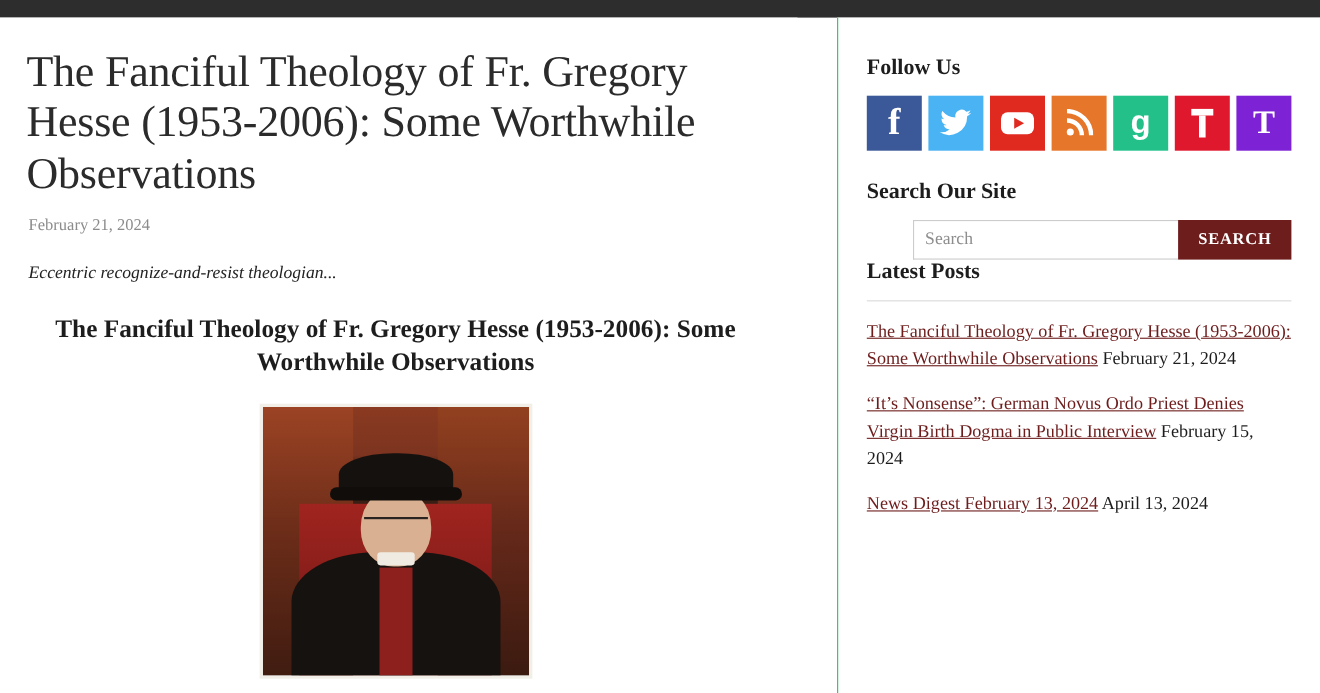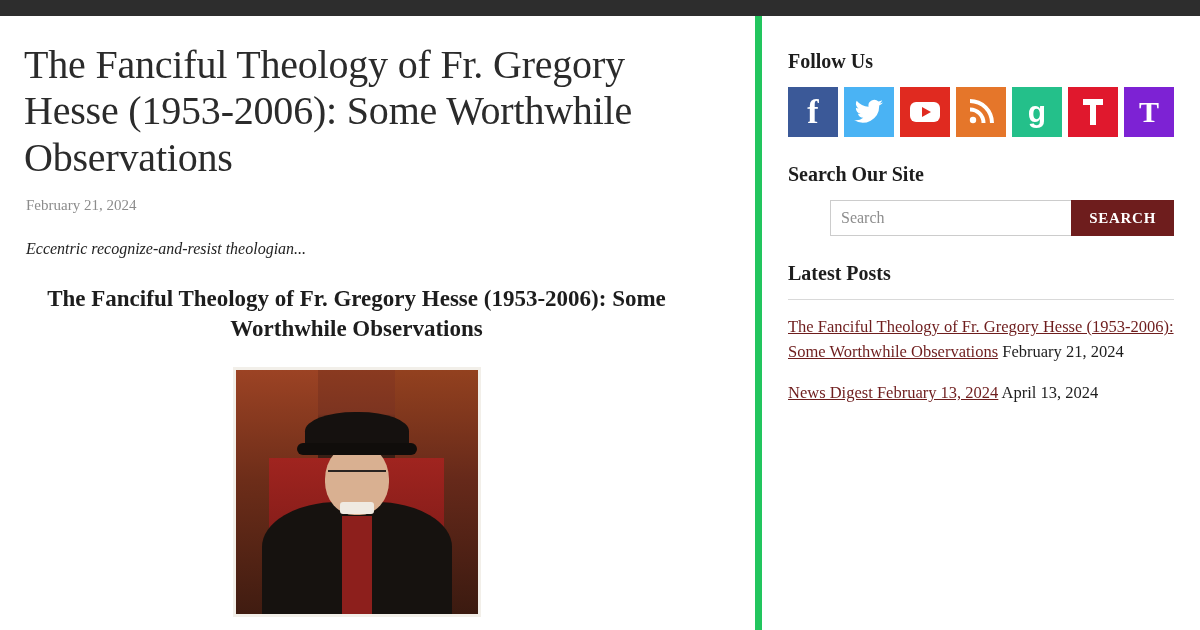--- a/index.html
+++ b/index.html
@@ -123,21 +123,21 @@
     position: absolute; left: 50%; top: 54%;
     transform: translateX(-50%);
     width: 34px; height: 12px;
     background: #efeae2;
     border-radius: 3px;
   }
   
   #sidebar {
     width: 459px;
     background: #ffffff;
-    border-left: 7px solid #22c55e;
+    border-left: 1px solid #22c55e;
     padding: 34px 26px 0 26px;
   }
   .widget-title {
     font-size: 20px;
     font-weight: bold;
     color: #1d1d1d;
     margin: 0 0 14px 0;
   }
   #social-row {
     display: flex;
@@ -149,21 +149,20 @@
     display: flex; align-items: center; justify-content: center;
     color: #fff;
     font-family: "Liberation Sans", sans-serif;
     font-weight: bold;
     font-size: 28px;
     line-height: 1;
   }
   .social svg { display: block; }
   #search-row {
     display: flex;
-    margin-bottom: 26px;
     height: 36px;
     padding-left: 42px;
   }
   #search-input {
     flex: 1;
     border: 1px solid #cccccc;
     border-right: none;
     padding: 0 10px;
     font-size: 16px;
     font-family: "Liberation Serif", serif;
@@ -269,18 +268,22 @@
     </div>
 
     <div class="widget-title" id="latest-title">Latest Posts</div>
     <hr id="latest-divider">
 
     <div class="post">
       <a href="#">The Fanciful Theology of Fr. Gregory Hesse (1953-2006): Some Worthwhile Observations</a>
       <span class="date">February 21, 2024</span>
     </div>
     <div class="post">
+      <a href="#">“It’s Nonsense”: German Novus Ordo Priest Denies Virgin Birth Dogma in Public Interview</a>
+      <span class="date">February 15, 2024</span>
+    </div>
+    <div class="post">
       <a href="#">News Digest February 13, 2024</a>
       <span class="date">April 13, 2024</span>
     </div>
 
   </div>
 </div>
 
 </body></html>

